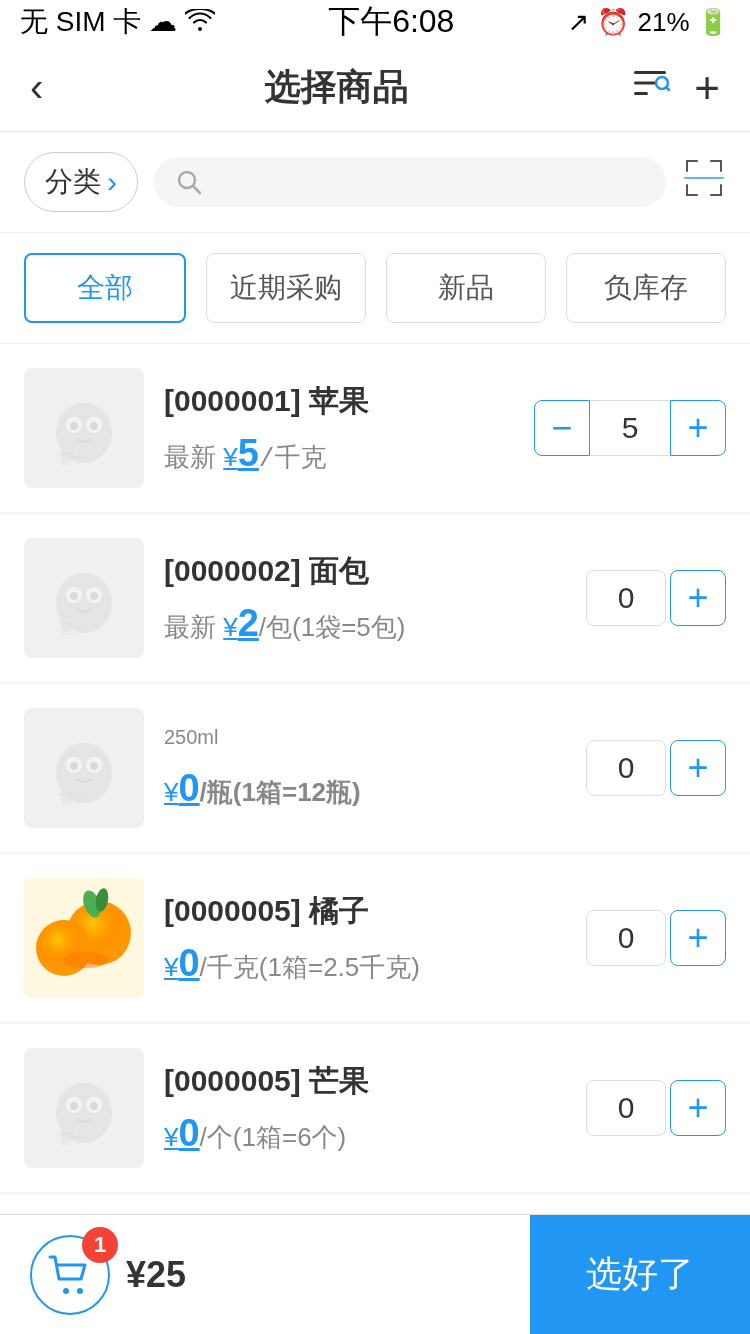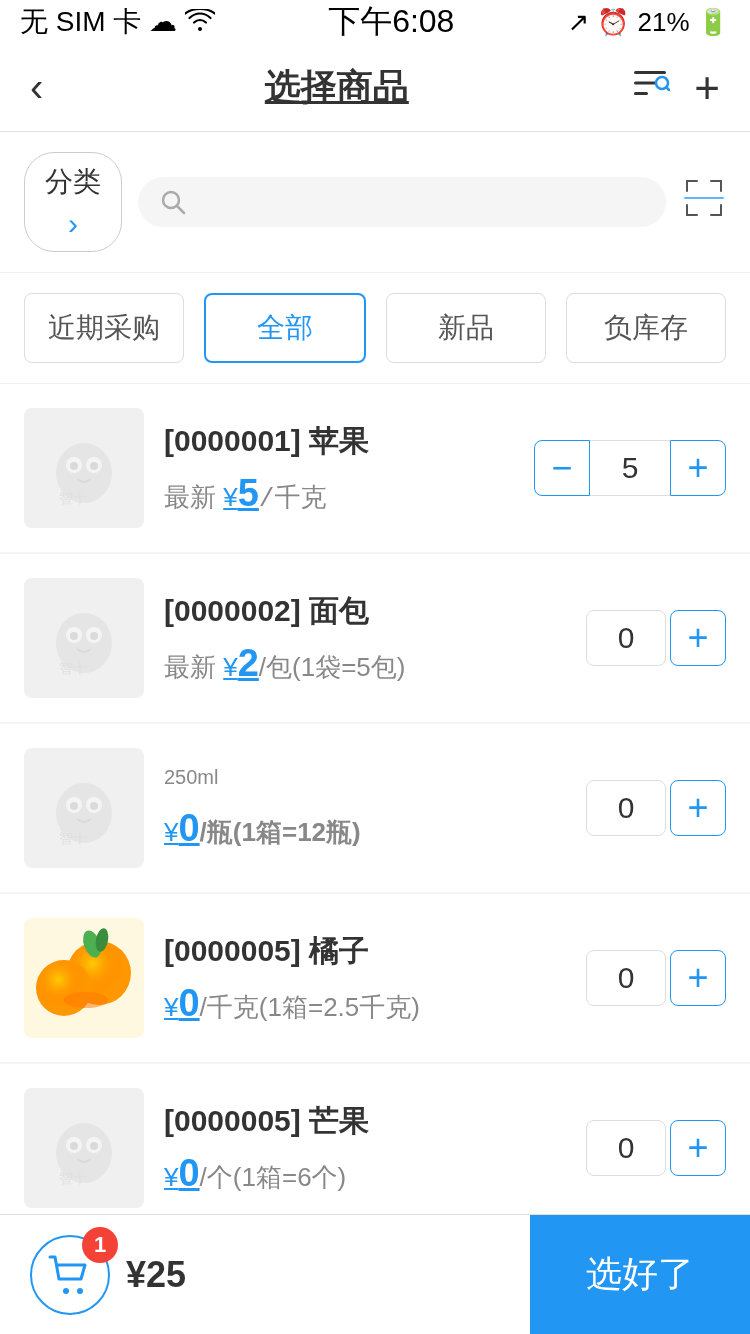--- a/index.html
+++ b/index.html
@@ -56,21 +56,20 @@
     }
     .nav-back {
       font-size: 40px;
       color: #333;
       cursor: pointer;
     }
     .nav-title {
       font-size: 36px;
       font-weight: 600;
       color: #333;
-      text-decoration: underline;
     }
     .nav-actions {
       display: flex;
       align-items: center;
       gap: 24px;
     }
     .nav-filter-icon {
       font-size: 36px;
       color: #333;
     }
@@ -94,21 +93,20 @@
       display: flex;
       align-items: center;
       border: 1px solid #ccc;
       border-radius: 30px;
       padding: 10px 20px;
       font-size: 28px;
       color: #333;
       white-space: nowrap;
       gap: 6px;
       background: #fff;
-      flex-direction: column;
     }
     .search-input-wrap {
       flex: 1;
       display: flex;
       align-items: center;
       background: #f5f5f5;
       border-radius: 36px;
       padding: 10px 20px;
       gap: 10px;
     }
@@ -378,22 +376,22 @@
       <rect x="4" y="38" width="12" height="2" rx="1" fill="#555"></rect>
       <rect x="4" y="28" width="2" height="12" rx="1" fill="#555"></rect>
       <rect x="28" y="38" width="12" height="2" rx="1" fill="#555"></rect>
       <rect x="38" y="28" width="2" height="12" rx="1" fill="#555"></rect>
       <rect x="2" y="21" width="40" height="2" rx="1" fill="#2196f3" opacity="0.7"></rect>
     </svg>
   </span>
 </div>
 
 <div class="filter-tabs">
+  <button class="tab-btn active">全部</button>
   <button class="tab-btn">近期采购</button>
-  <button class="tab-btn active">全部</button>
   <button class="tab-btn">新品</button>
   <button class="tab-btn">负库存</button>
 </div>
 
 <div class="product-list">
 
   <div class="product-item">
     <div class="product-thumb">
       <svg class="owl-icon" viewBox="0 0 90 90" fill="none">
         <ellipse cx="45" cy="50" rx="28" ry="30" fill="#ccc"></ellipse>

